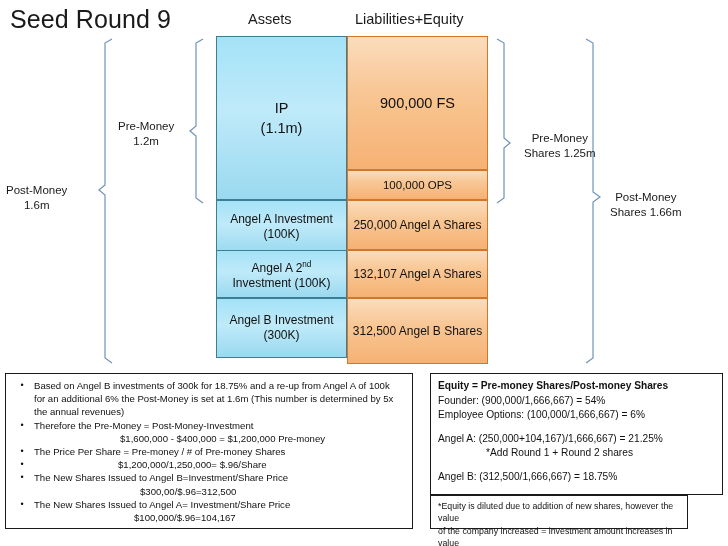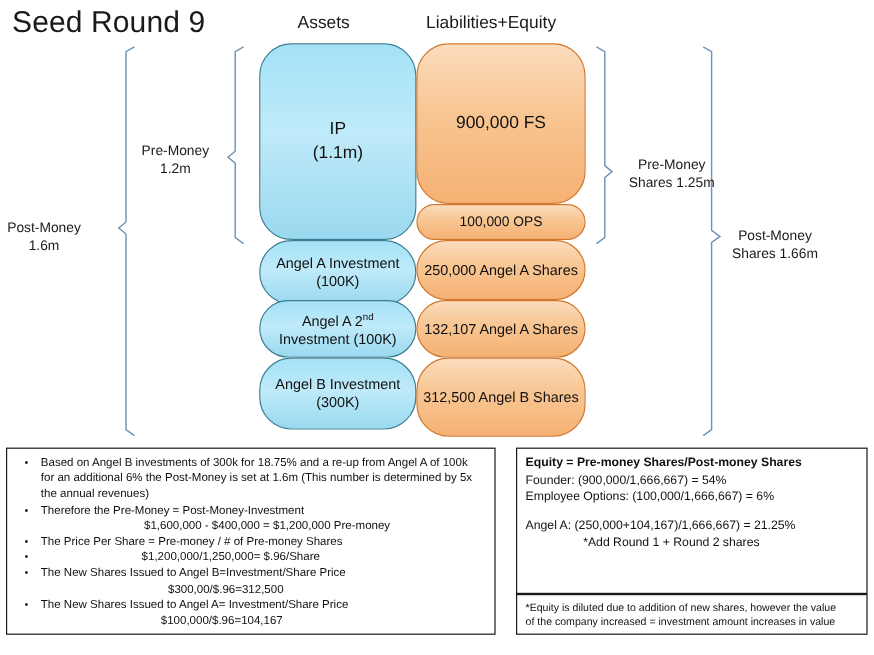--- a/index.html
+++ b/index.html
@@ -51,21 +51,20 @@
     position: absolute;
     box-sizing: border-box;
     display: flex;
     align-items: center;
     justify-content: center;
     text-align: center;
     font-size: 12px;
     line-height: 15px;
     color: #111111;
     padding: 0 4px;
-    border-radius: 27px;
   }
   .asset-cell {
     left: 0;
     width: 131px;
     border: 1px solid #3c7f93;
     background: linear-gradient(to bottom, #a4e2f7 0%, #bfeaf9 45%, #9ad9f0 100%);
   }
   .le-cell {
     left: 131px;
     width: 141px;
@@ -153,21 +152,21 @@
   #notes-right {
     left: 430px;
     top: 373px;
     width: 293px;
     height: 122px;
     padding: 5px 7px;
   }
   #notes-footnote {
     left: 430px;
     top: 495px;
-    width: 293px;
+    width: 258px;
     height: 34px;
     padding: 4px 7px;
   }
   .eq-line {
     font-size: 10.2px;
     line-height: 14.5px;
     color: #111111;
   }
   .eq-head { font-weight: bold; }
   .eq-gap { height: 9px; }
@@ -313,18 +312,19 @@
 </div>
 
 <div class="notes-box" id="notes-right">
   <div class="eq-line eq-head">Equity = Pre-money Shares/Post-money Shares</div>
   <div class="eq-line">Founder: (900,000/1,666,667) = 54%</div>
   <div class="eq-line">Employee Options: (100,000/1,666,667) = 6%</div>
   <div class="eq-gap"></div>
   <div class="eq-line">Angel A: (250,000+104,167)/1,666,667) = 21.25%</div>
   <div class="eq-line eq-indent">*Add Round 1 + Round 2 shares</div>
   <div class="eq-gap"></div>
+  <div class="eq-line">Angel B: (312,500/1,666,667) =  18.75%</div>
 </div>
 
 <div class="notes-box" id="notes-footnote">
   <div class="fn-line">*Equity is diluted due to addition of new shares, however the value</div>
   <div class="fn-line">of the company increased = investment amount increases in value</div>
 </div>
 
 </body></html>

